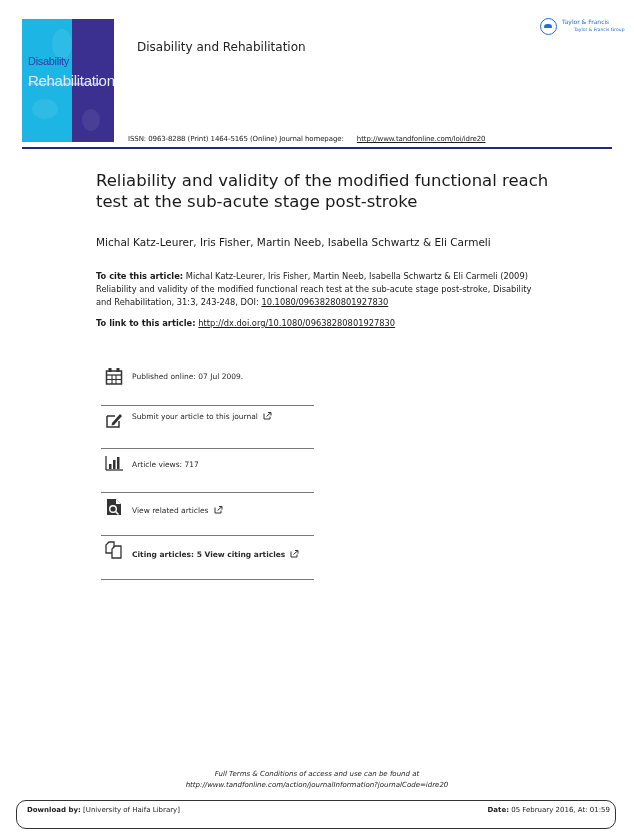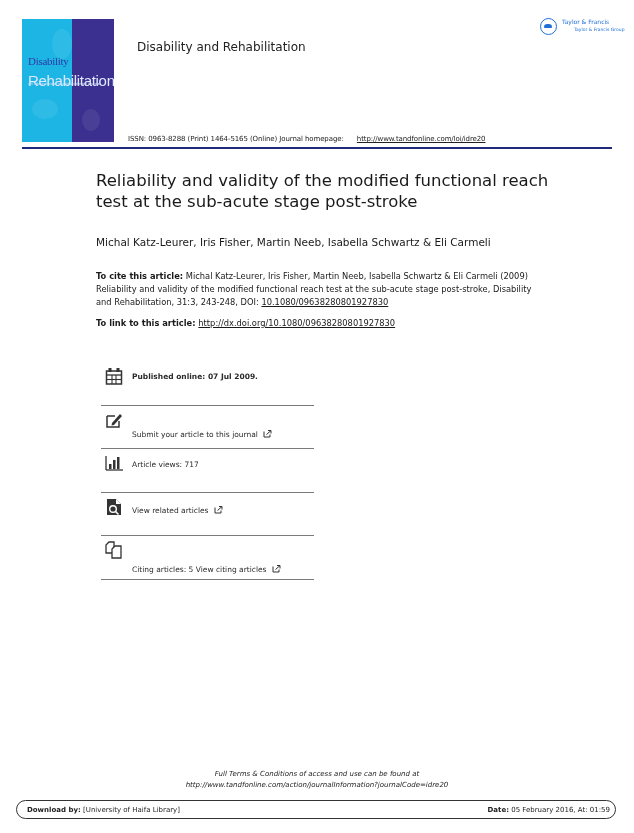--- a/index.html
+++ b/index.html
@@ -8,21 +8,21 @@
       font-family: "DejaVu Sans", sans-serif; color: #1a1a1a;
     }
     .abs { position: absolute; }
 
     
     .cover {
       left: 22px; top: 19px; width: 92px; height: 123px;
       background: linear-gradient(90deg, #1db6e4 0%, #1db6e4 54%, #3b2f8f 54%, #3b2f8f 100%);
       overflow: hidden;
     }
-    .cover .t1 { position: absolute; left: 6px; top: 36px; font-size: 11px; color: #2f3aa6; letter-spacing: -0.3px; font-family: Liberation Serif, serif; }
+    .cover .t1 { position: absolute; left: 6px; top: 36px; font-size: 11px; color: #2f3aa6; letter-spacing: -0.3px; font-family: Liberation Sans, sans-serif; }
     .cover .t2 { position: absolute; left: 6px; top: 53px; font-size: 15px; color: #dfe9ff; letter-spacing: -0.3px; font-family: "Liberation Sans", sans-serif; }
     .cover .t3 { position: absolute; left: 6px; top: 63px; font-size: 3.5px; color: #cfe0ff; white-space: nowrap; }
     .cover .blob { position: absolute; border-radius: 50%; background: rgba(255,255,255,0.08); }
 
     .journal-title { left: 137px; top: 40px; font-size: 12px; color: #222; font-family: "DejaVu Sans", sans-serif; }
     .issn-line { left: 128px; top: 135px; font-size: 7px; color: #222; white-space: nowrap; letter-spacing: -0.1px; }
     .issn-line a { color: #222; text-decoration: underline; padding-left: 11px; }
 
     .tf-logo { left: 540px; top: 15px; width: 92px; height: 26px; }
     .tf-logo .circle { position: absolute; left: 0; top: 3px; width: 17px; height: 17px; border: 1.5px solid #1f6fd8; border-radius: 50%; box-sizing: border-box; }
@@ -48,21 +48,21 @@
     .info-list { left: 101px; top: 362px; width: 213px; }
     .info-item { position: relative; height: 42.5px; }
     .info-item .icon { position: absolute; left: 4px; top: 5px; width: 18px; height: 18px; }
     .info-item .label { position: absolute; left: 31px; top: 11px; font-size: 7.5px; color: #2a2a2a; white-space: nowrap; }
     .info-item.sep { border-bottom: 1.8px solid #7a7a7a; }
     .ext { display: inline-block; margin-left: 5px; vertical-align: -1px; }
 
     
     .terms { left: 0; top: 769px; width: 634px; text-align: center; font-size: 7px; line-height: 11px; color: #222; font-style: italic; }
     .download-bar {
-      left: 16px; top: 800px; width: 600px; height: 19px;
+      left: 16px; top: 800px; width: 600px; height: 29px;
       border: 1px solid #333; border-radius: 10px; box-sizing: border-box;
     }
     .download-bar .left { position: absolute; left: 10px; top: 5px; font-size: 7px; color: #222; white-space: nowrap; }
     .download-bar .right { position: absolute; right: 5px; top: 5px; font-size: 7px; color: #222; white-space: nowrap; }
     .download-bar b { font-weight: bold; }
   </style>
 </head>
 <body>
 
 <div class="abs cover">
@@ -104,29 +104,29 @@
   <div class="info-item sep">
     <svg class="icon" viewBox="0 0 18 18">
       <rect x="1.5" y="4" width="15" height="13" fill="none" stroke="#333" stroke-width="1.5"></rect>
       <rect x="3.5" y="1" width="3" height="4" fill="#333"></rect>
       <rect x="11.5" y="1" width="3" height="4" fill="#333"></rect>
       <line x1="1.5" y1="8" x2="16.5" y2="8" stroke="#333" stroke-width="1.3"></line>
       <line x1="1.5" y1="12.5" x2="16.5" y2="12.5" stroke="#333" stroke-width="1.1"></line>
       <line x1="7" y1="8" x2="7" y2="17" stroke="#333" stroke-width="1.1"></line>
       <line x1="11" y1="8" x2="11" y2="17" stroke="#333" stroke-width="1.1"></line>
     </svg>
-    <span class="label" style="top:10px;font-weight:bold;">Published online: 07 Jul 2009.</span>
+    <span class="label" style="top:10px;">Published online: 07 Jul 2009.</span>
   </div>
 
   <div class="info-item sep">
     <svg class="icon" viewBox="0 0 18 18">
       <path d="M2 5 H10 M2 5 V16 H14 V10" fill="none" stroke="#333" stroke-width="1.5"></path>
       <path d="M7 12 L15 3 L17 5 L9 14 L6.5 14.5 Z" fill="#333"></path>
     </svg>
-    <span class="label" style="top:24px;"><span>Submit your article to this journal</span><svg class="ext" width="9" height="8" viewBox="0 0 9 8">
+    <span class="label" style="top:6px;"><span>Submit your article to this journal</span><svg class="ext" width="9" height="8" viewBox="0 0 9 8">
           <path d="M1 1.5 V7 H7 V4.5" fill="none" stroke="#333" stroke-width="1"></path>
           <path d="M3.5 4.5 L8 0.5 M5 0.5 H8 V3.5" fill="none" stroke="#333" stroke-width="1"></path>
         </svg></span>
   </div>
 
   <div class="info-item sep">
     <svg class="icon" viewBox="0 0 18 18">
       <line x1="1" y1="2" x2="1" y2="16" stroke="#333" stroke-width="1.3"></line>
       <line x1="1" y1="16" x2="18" y2="16" stroke="#333" stroke-width="1.3"></line>
       <rect x="4" y="10" width="2.5" height="5" fill="#333"></rect>
@@ -147,21 +147,21 @@
           <path d="M1 1.5 V7 H7 V4.5" fill="none" stroke="#333" stroke-width="1"></path>
           <path d="M3.5 4.5 L8 0.5 M5 0.5 H8 V3.5" fill="none" stroke="#333" stroke-width="1"></path>
         </svg></span>
   </div>
 
   <div class="info-item sep">
     <svg class="icon" viewBox="0 0 18 18">
       <path d="M1 4 L4 1 H9 V12 H1 Z" fill="none" stroke="#333" stroke-width="1.3"></path>
       <path d="M7 8 L10 5 H16 V17 H7 Z" fill="#fff" stroke="#333" stroke-width="1.3"></path>
     </svg>
-    <span class="label" style="top:29px;"><span>Citing articles: 5 View citing articles</span><svg class="ext" width="9" height="8" viewBox="0 0 9 8">
+    <span class="label" style="top:14px;font-weight:bold;"><span>Citing articles: 5 View citing articles</span><svg class="ext" width="9" height="8" viewBox="0 0 9 8">
           <path d="M1 1.5 V7 H7 V4.5" fill="none" stroke="#333" stroke-width="1"></path>
           <path d="M3.5 4.5 L8 0.5 M5 0.5 H8 V3.5" fill="none" stroke="#333" stroke-width="1"></path>
         </svg></span>
   </div>
 </div>
 
 <div class="abs terms">
   <div>Full Terms &amp; Conditions of access and use can be found at</div>
   <div>http://www.tandfonline.com/action/journalInformation?journalCode=idre20</div>
 </div>

